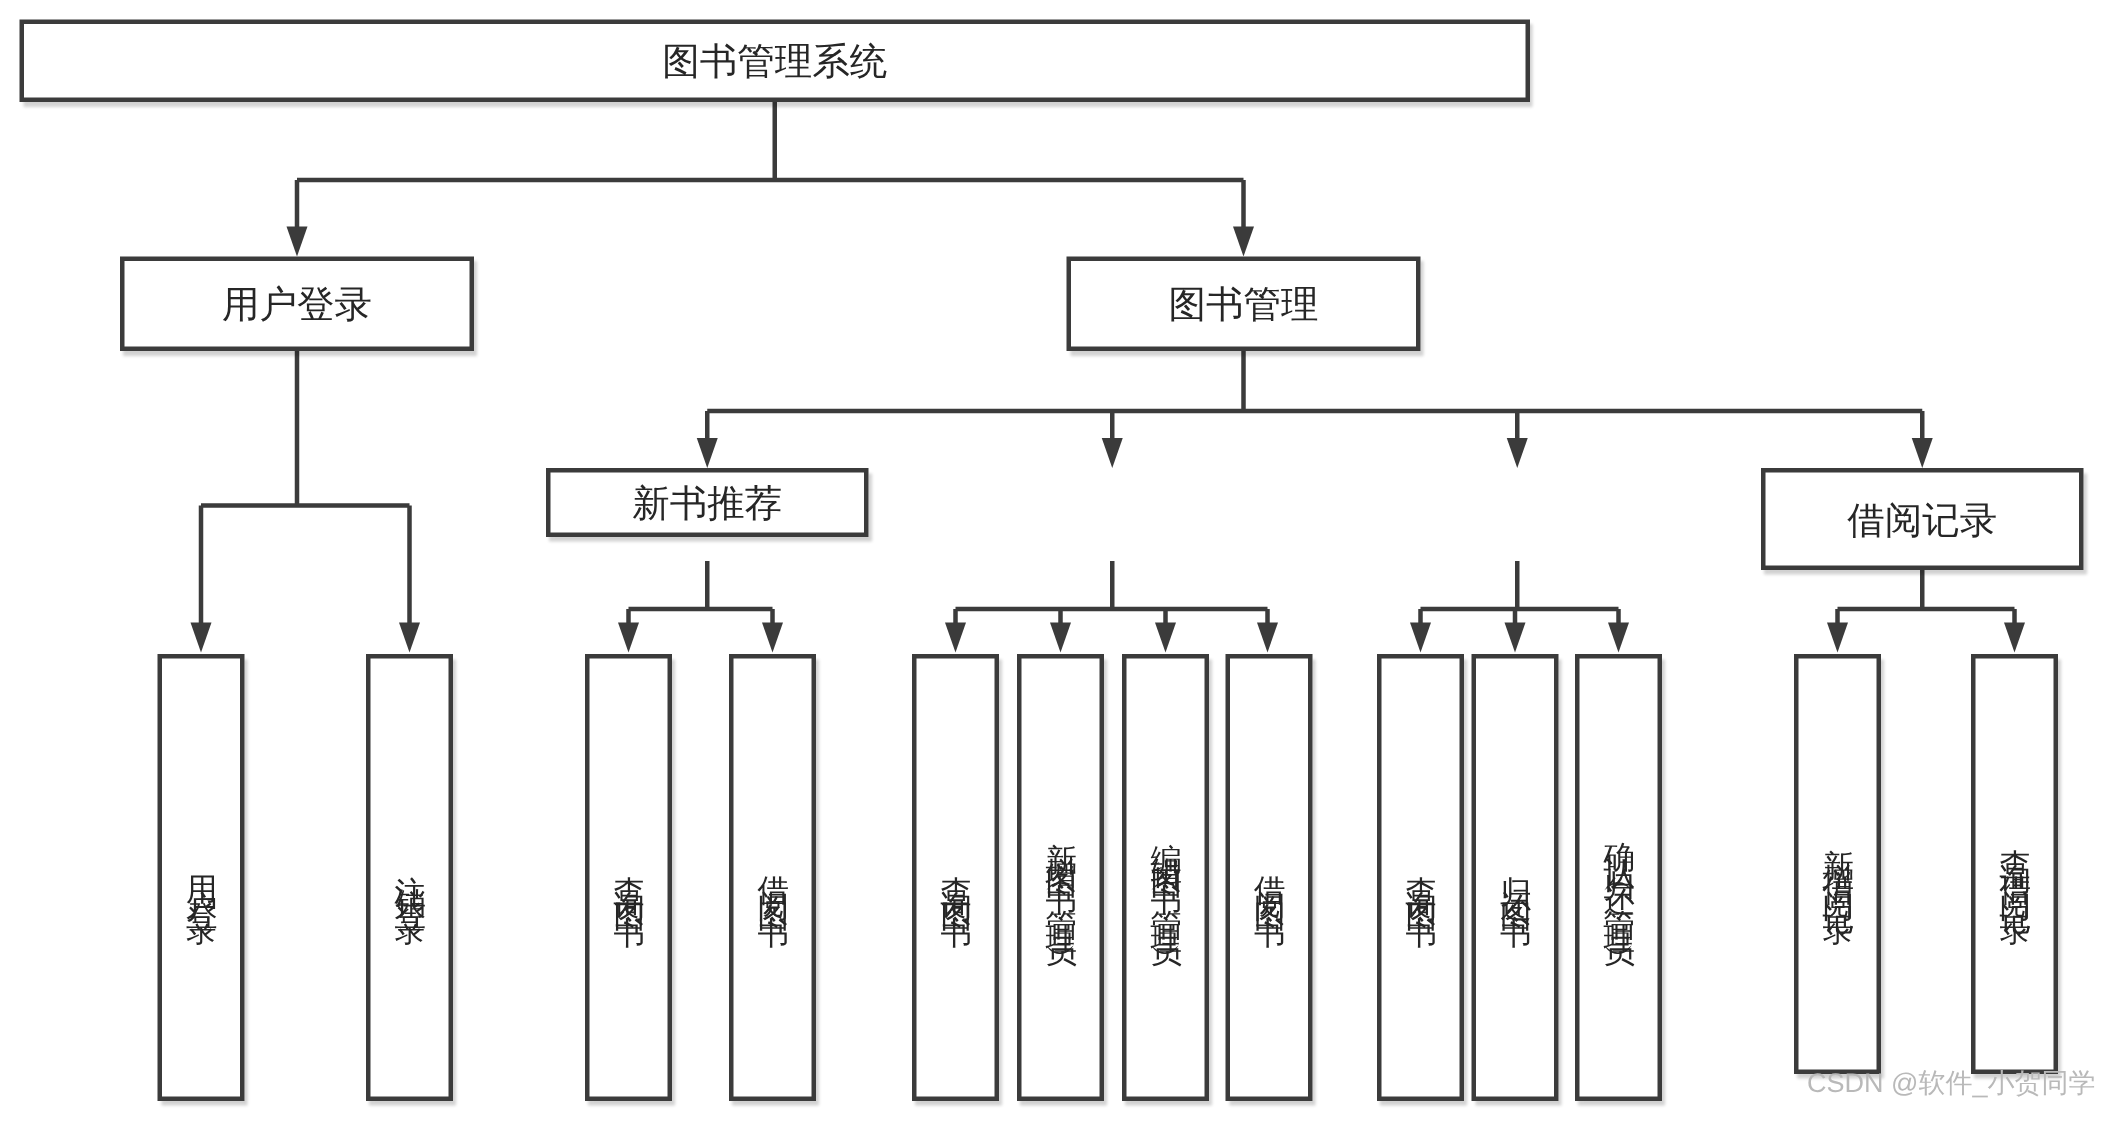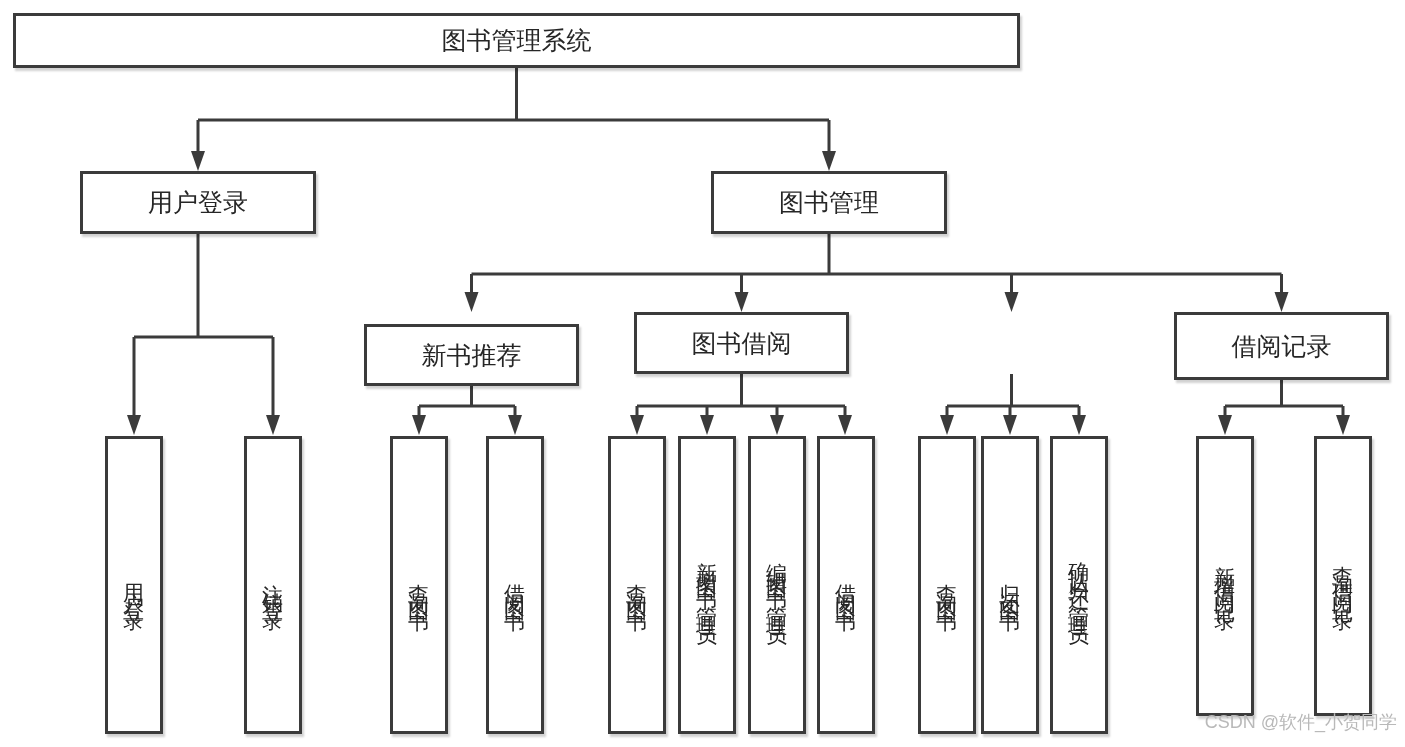--- a/index.html
+++ b/index.html
@@ -96,22 +96,21 @@
       <polygon points="1225,435 1218,415 1232,415"></polygon>
       <polygon points="1343,435 1336,415 1350,415"></polygon>
     </g>
   </svg>
 
   <div class="box" style="left:13px;top:13px;width:1007px;height:55px">图书管理系统</div>
 
   <div class="box" style="left:80px;top:171px;width:236px;height:63px">用户登录</div>
   <div class="box" style="left:711px;top:171px;width:236px;height:63px">图书管理</div>
 
-  <div class="box" style="left:364px;top:324px;width:215px;height:62px">新书推荐</div>
-  <div class="box" style="left:634px;top:312px;width:215px;height:62px">图书借阅</div>
+  <div class="box" style="left:364px;top:312px;width:215px;height:46px">新书推荐</div>
   <div class="box" style="left:1174px;top:312px;width:215px;height:68px">借阅记录</div>
 
   <div class="box leaf" style="left:105px;top:436px;width:58px;height:298px">用户登录</div>
   <div class="box leaf" style="left:244px;top:436px;width:58px;height:298px">注销登录</div>
 
   <div class="box leaf" style="left:390px;top:436px;width:58px;height:298px">查询图书</div>
   <div class="box leaf" style="left:486px;top:436px;width:58px;height:298px">借阅图书</div>
 
   <div class="box leaf" style="left:608px;top:436px;width:58px;height:298px">查询图书</div>
   <div class="box leaf" style="left:678px;top:436px;width:58px;height:298px">新增图书（管理员）</div>

